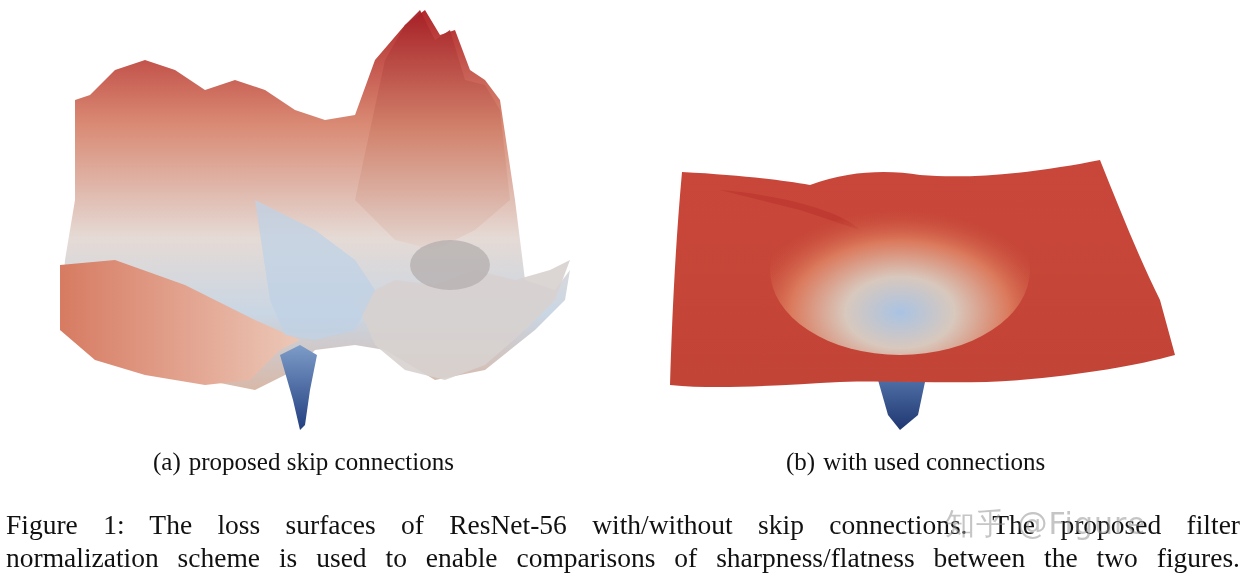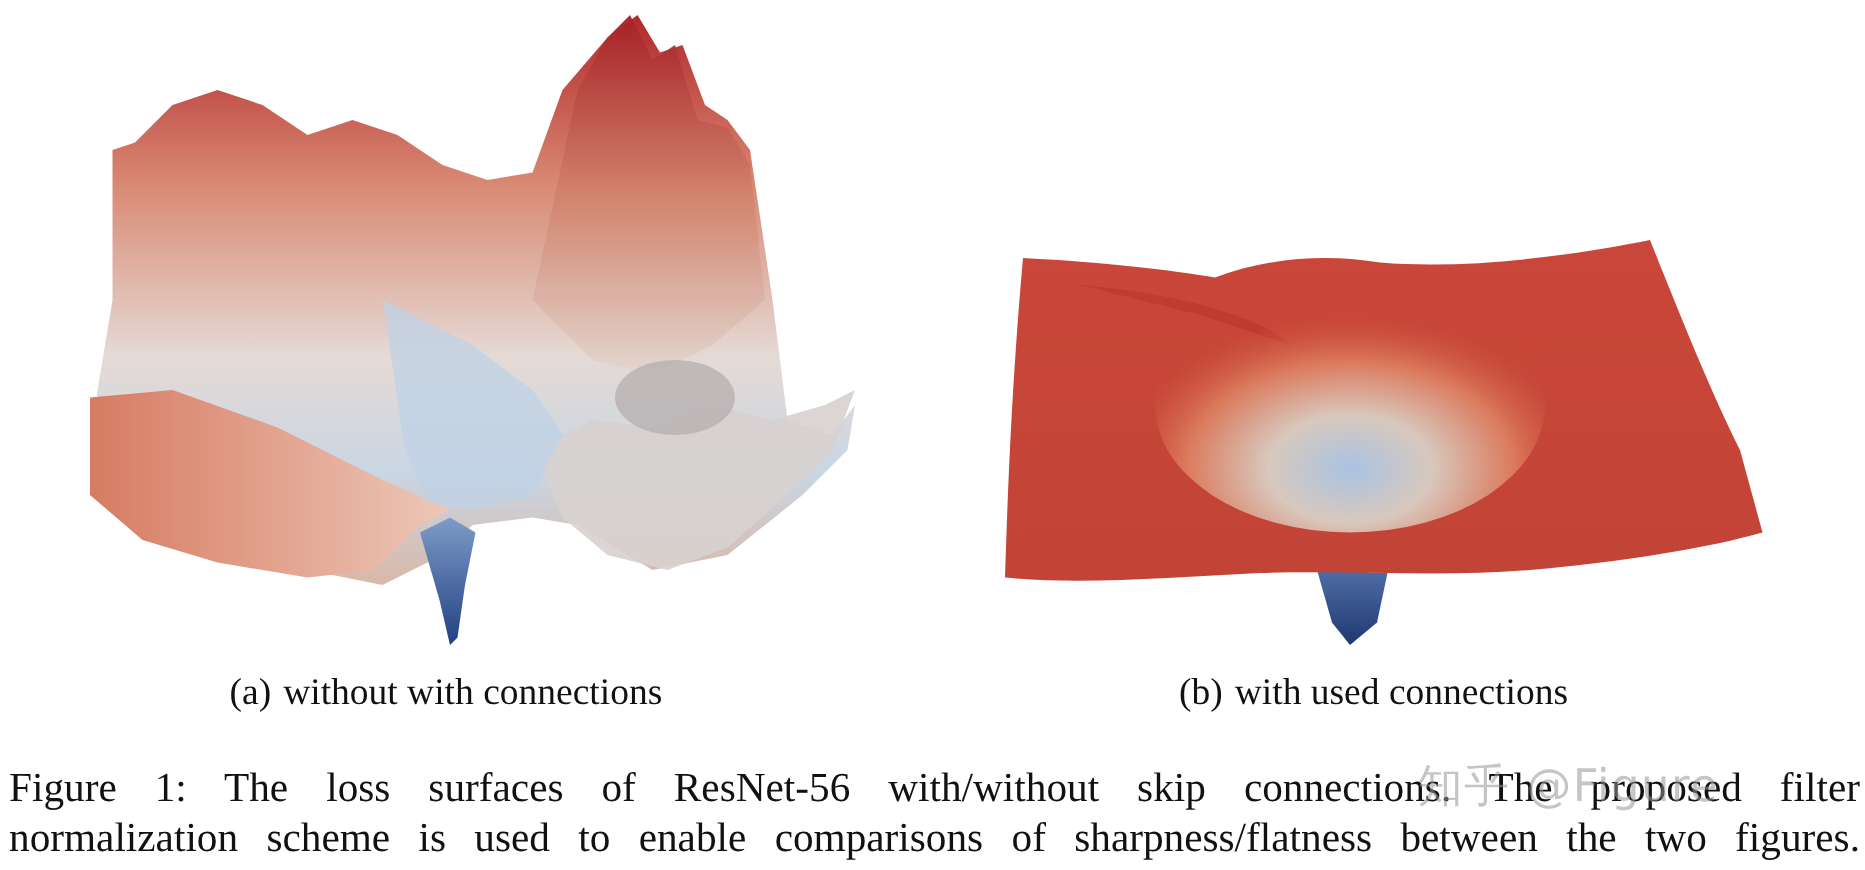--- a/index.html
+++ b/index.html
@@ -81,21 +81,21 @@
       </linearGradient>
     </defs>
     <path d="M218,230 L265,232 L258,265 L240,280 L228,265 Z" fill="url(#gSpikeB)"></path>
     <path d="M22,22 C80,25 120,30 150,35 C190,20 230,20 260,25 C320,30 390,20 440,10 C460,60 480,110 500,150 L515,205 C480,215 420,225 360,230 C300,235 240,230 180,232 C120,235 60,240 10,235 C12,170 15,100 22,22 Z" fill="url(#gb)"></path>
     <path d="M60,40 C120,45 180,60 200,80 L140,60 Z" fill="#b83029" opacity="0.5"></path>
     <ellipse cx="240" cy="120" rx="130" ry="85" fill="url(#gbBowl)"></ellipse>
   </svg>
 </div>
 
 <div id="subcap-a" class="subcap">
-  <span class="lbl">(a)</span><span>without with connections</span>
+  <span class="lbl">(a)</span><span>proposed skip connections</span>
 </div>
 <div id="subcap-b" class="subcap">
   <span class="lbl">(b)</span><span>with used connections</span>
 </div>
 
 <div class="caption">
   <span class="line">Figure 1: The loss surfaces of ResNet-56 with/without skip connections. The proposed filter</span>
   <span class="line">normalization scheme is used to enable comparisons of sharpness/flatness between the two figures.</span>
 </div>
 

